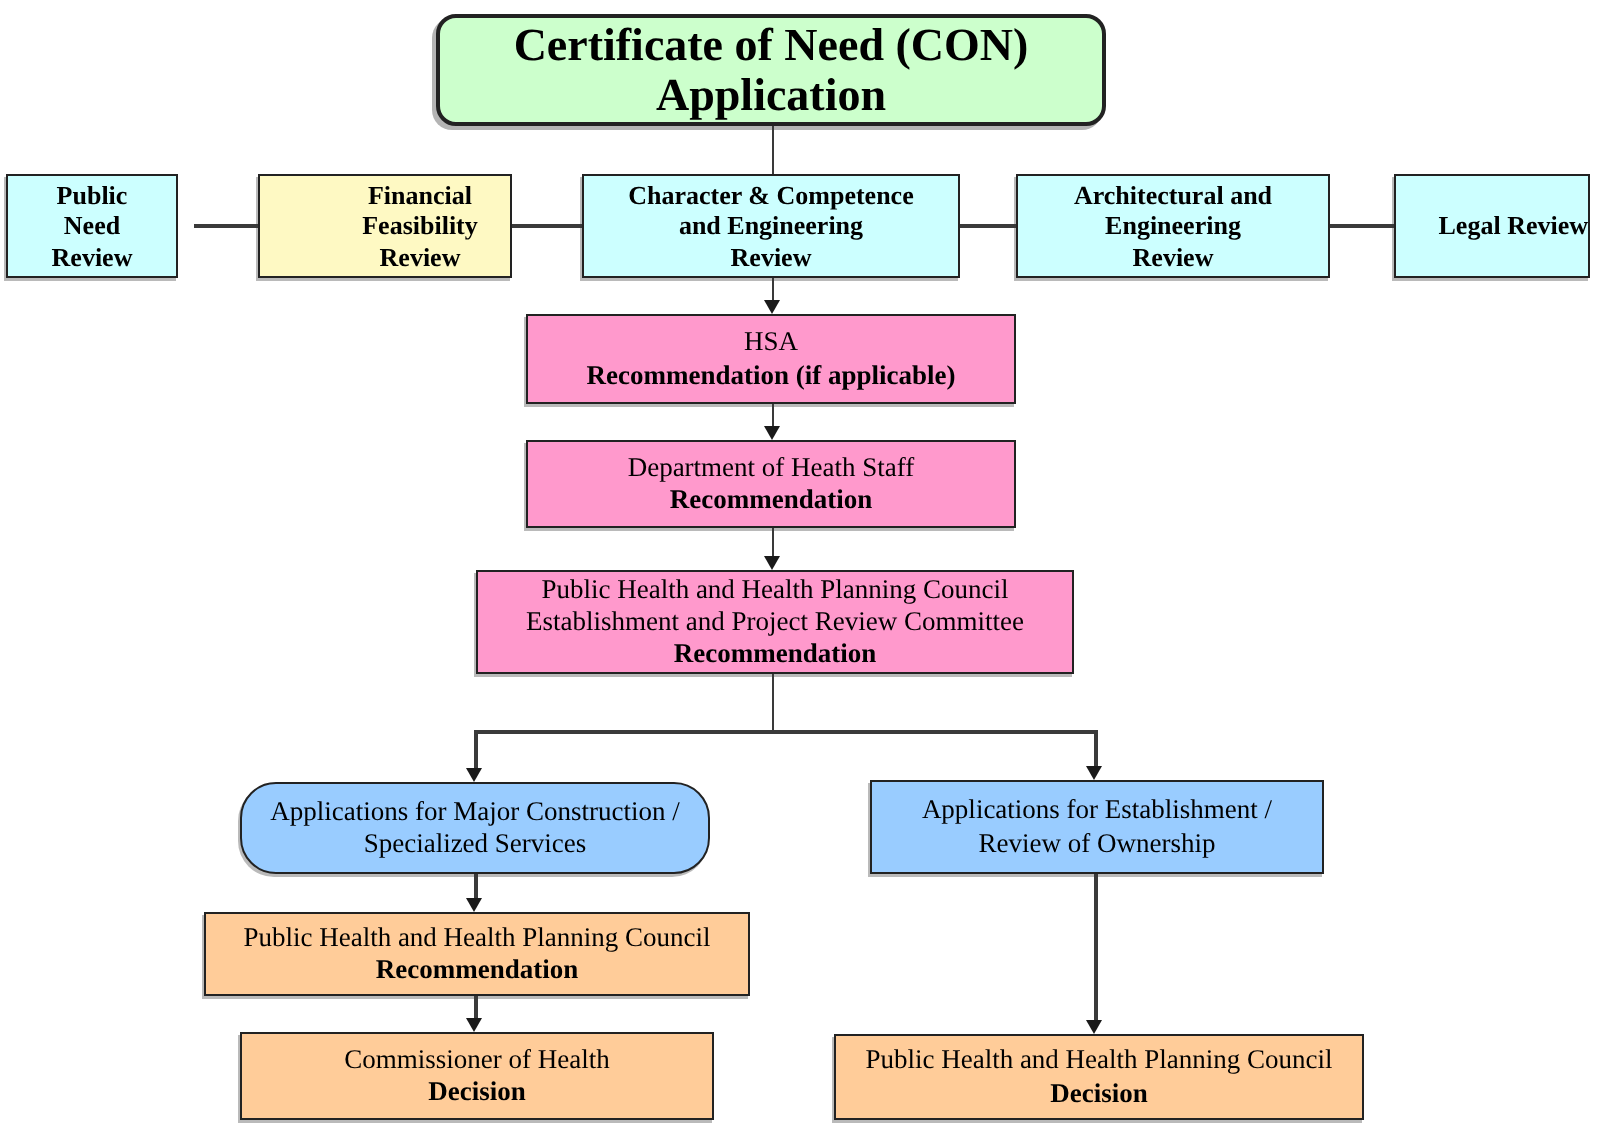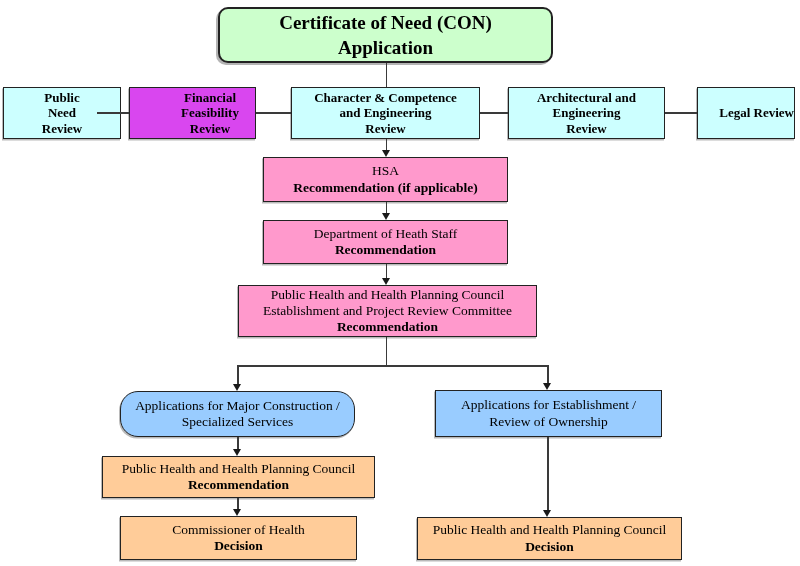--- a/index.html
+++ b/index.html
@@ -11,25 +11,25 @@
     position:absolute;box-sizing:border-box;
     display:flex;flex-direction:column;align-items:center;justify-content:center;
     text-align:center;border:1.5px solid #222;
     box-shadow:-1px 1.5px 0 rgba(130,130,130,.55);
   }
   .box span{display:block;white-space:nowrap;}
   .bold{font-weight:bold;}
   
   
   #box-con{left:218px;top:7px;width:335px;height:56px;border-radius:10px;
-           border-width:2px;font-size:19px;line-height:25px;font-weight:bold;
+           border-width:2px;font-size:23px;line-height:25px;font-weight:bold;
            box-shadow:-2px 2px 0 rgba(130,130,130,.6);}
   
   .review{top:87px;height:52px;font-size:13px;line-height:15.5px;font-weight:bold;}
-  #box-public-need{left:3px;width:118px;}
+  #box-public-need{left:3px;width:86px;}
   #box-financial{left:129px;width:127px;}
   #box-character{left:291px;width:189px;}
   #box-architectural{left:508px;width:157px;}
   #box-legal{left:697px;width:98px;align-items:flex-end;}
   
   .pinkbox{font-size:13.5px;line-height:16.5px;}
   #box-hsa{left:263px;top:157px;width:245px;height:45px;}
   #box-doh-staff{left:263px;top:220px;width:245px;height:44px;}
   #box-phhpc-committee{left:238px;top:285px;width:299px;height:52px;line-height:16px;}
   
@@ -56,21 +56,21 @@
   <div class="box" id="box-con" data-fill="colors.green" style="background: rgb(204, 255, 204);">
     <span>Certificate of Need (CON)</span>
     <span>Application</span>
   </div>
 
   <div class="box review" id="box-public-need" data-fill="colors.cyan" style="background: rgb(204, 255, 255);">
     <span>Public</span>
     <span>Need</span>
     <span>Review</span>
   </div>
-  <div class="box review" id="box-financial" data-fill="colors.cyan" style="background: #d946ef; padding-left: 35px;">
+  <div class="box review" id="box-financial" data-fill="colors.cyan" style="background: #fef9c3; padding-left: 35px;">
     <span>Financial</span>
     <span>Feasibility</span>
     <span>Review</span>
   </div>
   <div class="box review" id="box-character" data-fill="colors.cyan" style="background: rgb(204, 255, 255);">
     <span>Character &amp; Competence</span>
     <span>and Engineering</span>
     <span>Review</span>
   </div>
   <div class="box review" id="box-architectural" data-fill="colors.cyan" style="background: rgb(204, 255, 255);">

